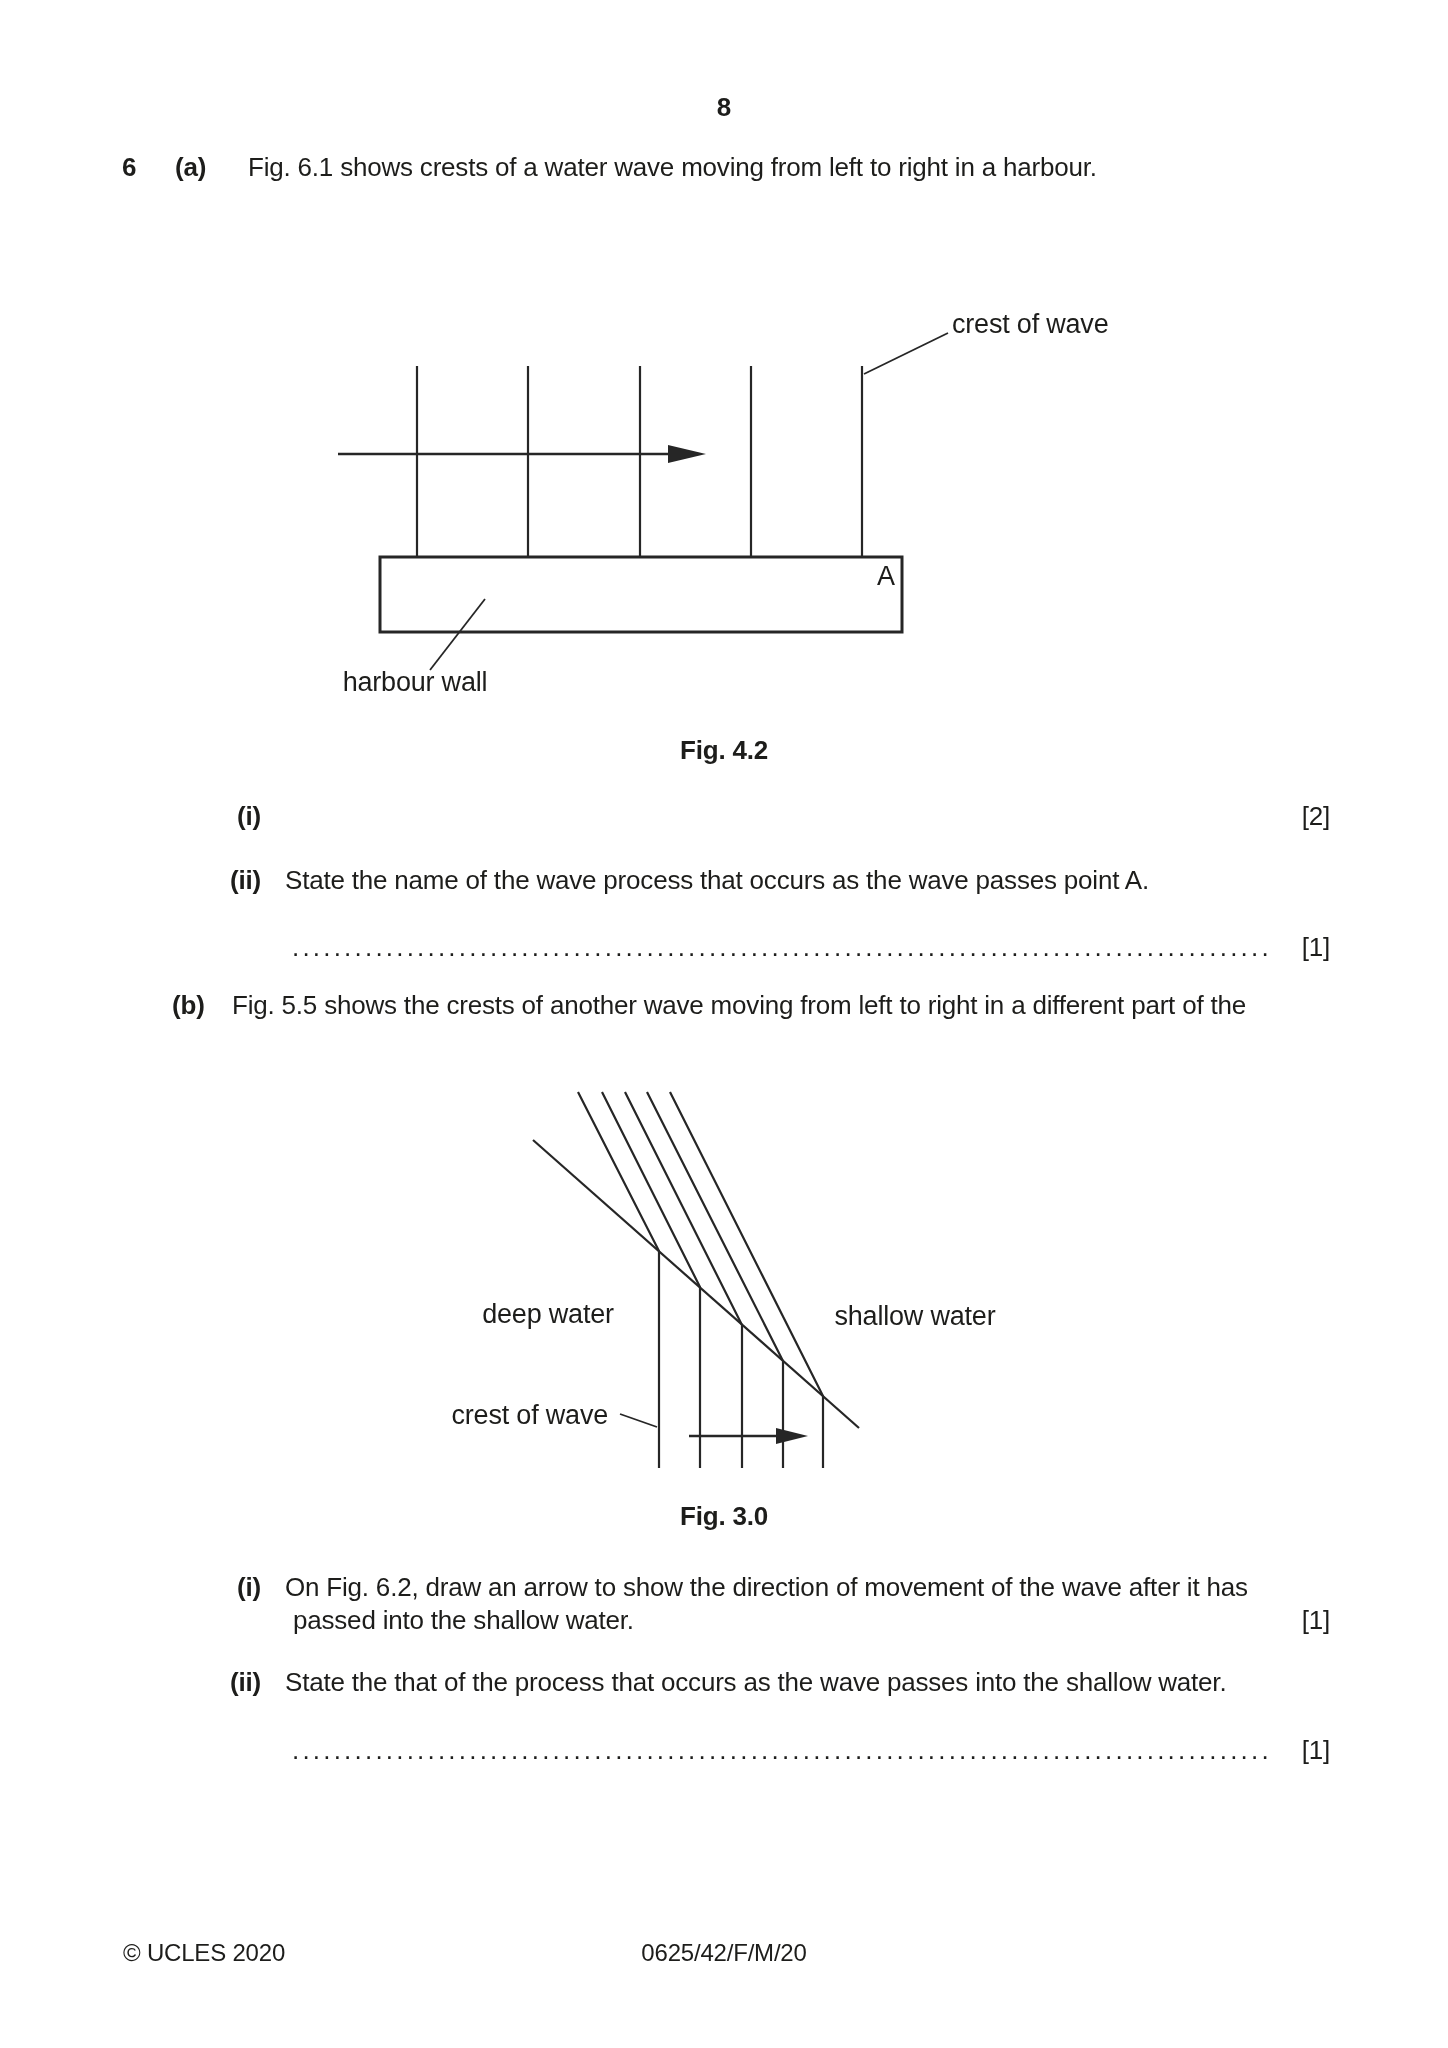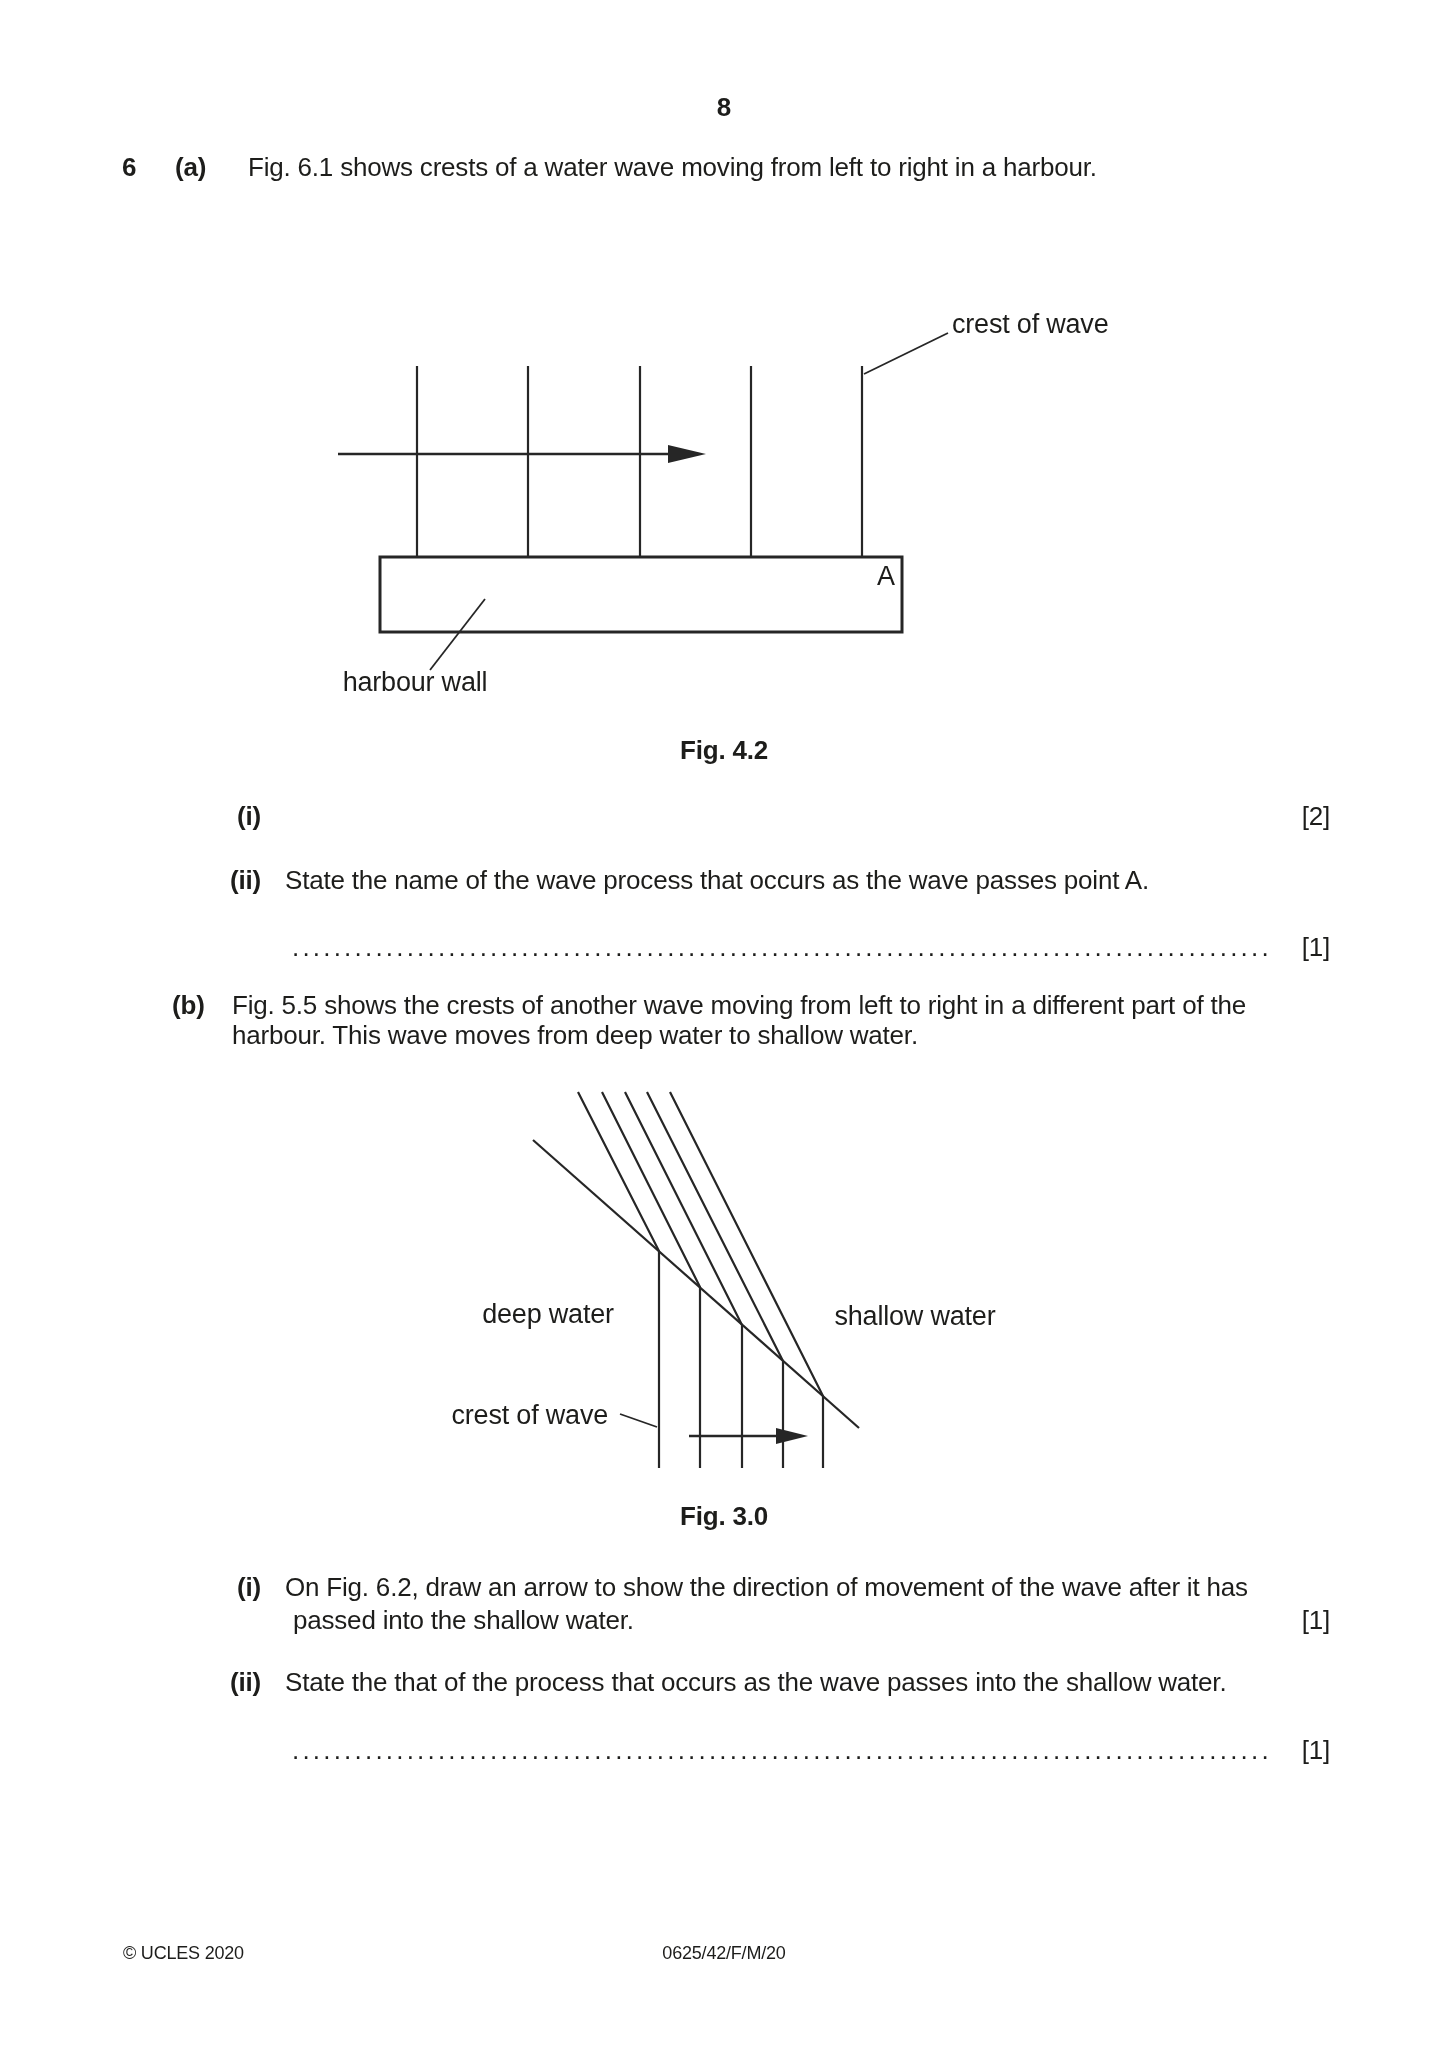--- a/index.html
+++ b/index.html
@@ -18,21 +18,21 @@
   .numbox{position:absolute;left:200px;width:61px;text-align:right;font-weight:bold;font-size:26px;line-height:34px;}
   .markbox{position:absolute;left:1230px;width:100px;text-align:right;font-size:26px;line-height:34px;}
   .dots{
     position:absolute;left:292px;width:975px;height:34px;
     overflow:hidden;font-size:26px;line-height:34px;
     letter-spacing:3.2px;white-space:nowrap;color:#1d1d1b;
   }
   svg{position:absolute;display:block;}
   svg text{font-family:"Liberation Sans","DejaVu Sans",sans-serif;font-size:27px;fill:#1d1d1b;letter-spacing:-0.2px;}
   .stroke{stroke:#262626;fill:none;}
-  .footer{position:absolute;font-size:18px;line-height:30px;white-space:nowrap;}
+  .footer{position:absolute;font-size:24px;line-height:30px;white-space:nowrap;}
 </style>
 </head>
 <body>
 
 <div class="page">
 
   <div class="row bold center" style="top:90px;">8</div>
 
   <div class="row bold" style="left:122px;top:150px;">6</div>
   <div class="row bold" style="left:175px;top:150px;">(a)</div>
@@ -68,21 +68,20 @@
   <div class="markbox" style="top:799px;">[2]</div>
 
   <div class="numbox" style="top:863px;">(ii)</div>
   <div class="row" style="left:285px;top:863px;">State the name of the wave process that occurs as the wave passes point A.</div>
 
   <div class="dots" style="top:930px;">................................................................................................................................................................</div>
   <div class="markbox" style="top:930px;">[1]</div>
 
   <div class="row bold" style="left:172px;top:988px;">(b)</div>
   <div class="row" style="left:232px;top:988px;">Fig. 5.5 shows the crests of another wave moving from left to right in a different part of the</div>
-  <div class="row" style="left:232px;top:1018px;">harbour. This wave moves from deep water to shallow water.</div>
 
   <svg style="left:440px;top:1085px;" width="600" height="400" viewBox="440 1085 600 400">
 
     <line class="stroke" stroke-width="2.2" x1="533" y1="1140" x2="859" y2="1428"></line>
 
     <polyline class="stroke" stroke-width="2.2" points="578,1092 659,1251 659,1468"></polyline>
     <polyline class="stroke" stroke-width="2.2" points="602,1092 700,1287 700,1468"></polyline>
     <polyline class="stroke" stroke-width="2.2" points="625,1092 742,1325 742,1468"></polyline>
     <polyline class="stroke" stroke-width="2.2" points="647,1092 783,1361 783,1468"></polyline>
     <polyline class="stroke" stroke-width="2.2" points="670,1092 823,1396 823,1468"></polyline>

